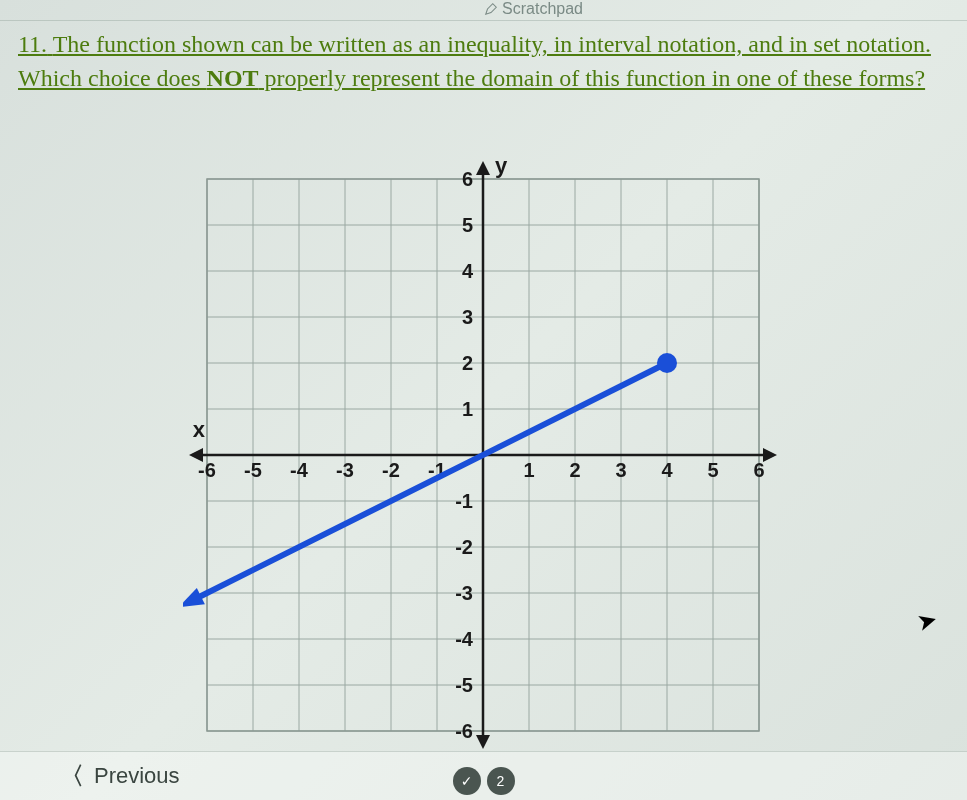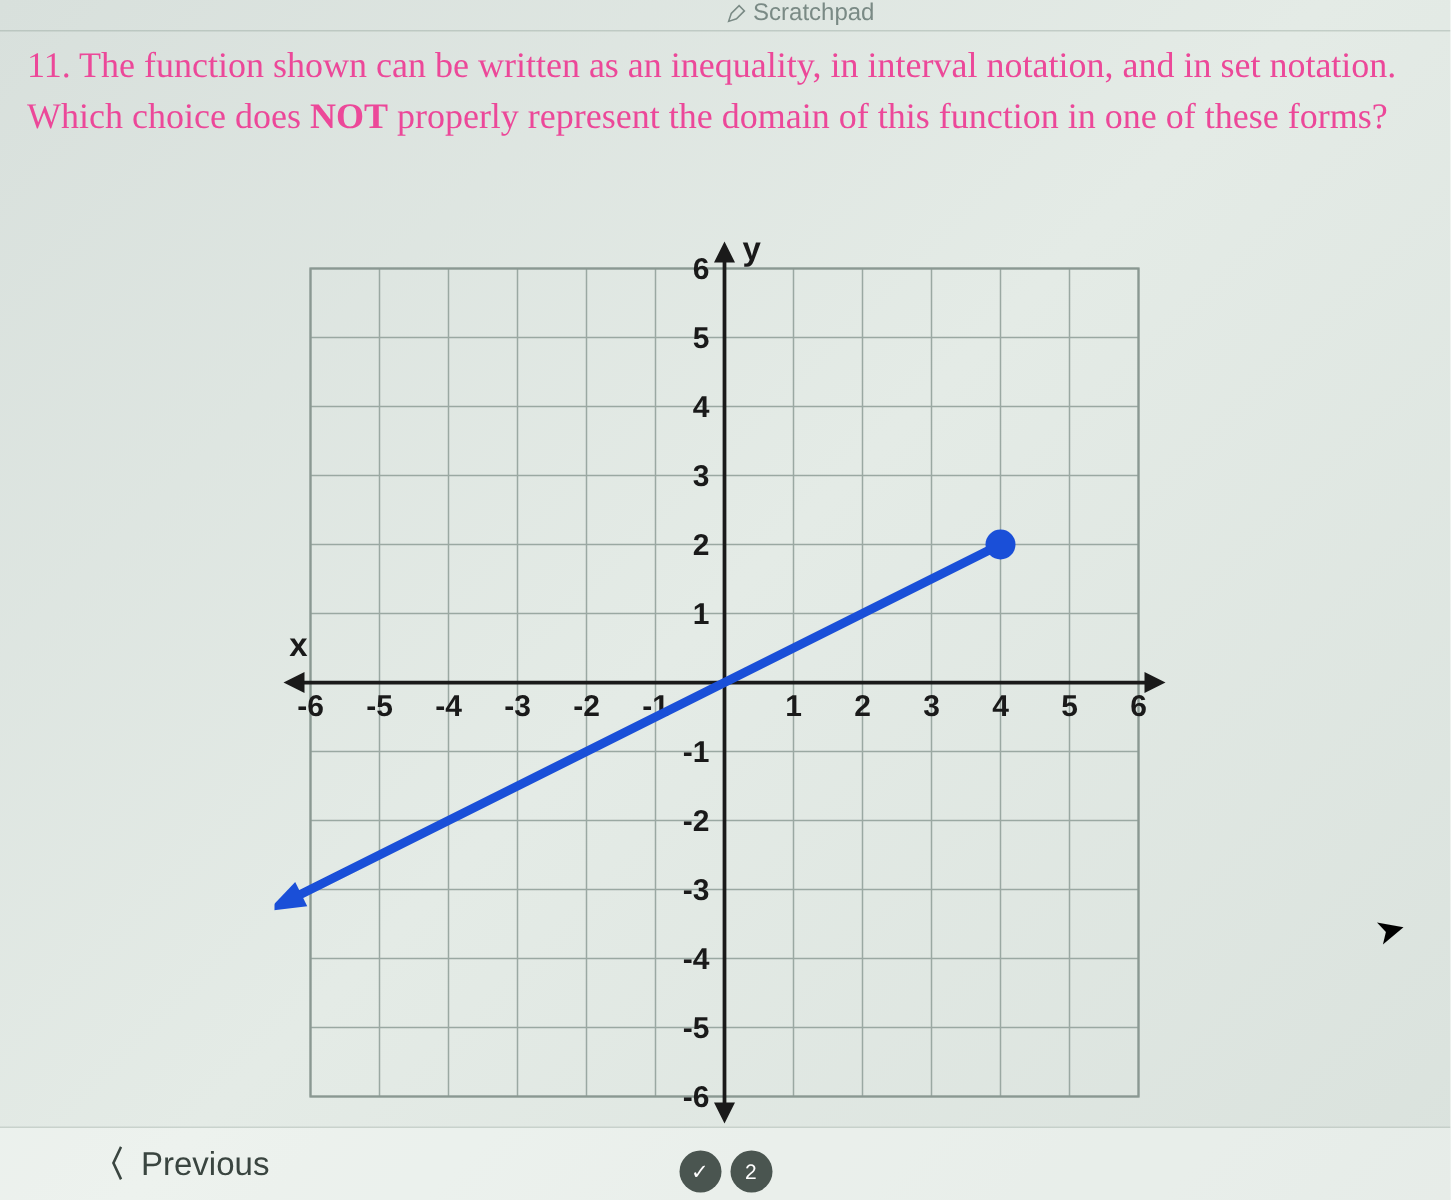--- a/index.html
+++ b/index.html
@@ -43,22 +43,23 @@
     height: 1px;
     background: rgba(120,140,130,0.3);
   }
   .question {
     position: absolute;
     top: 28px;
     left: 18px;
     right: 30px;
     font-size: 24px;
     line-height: 1.4;
-    color: #ec4899;
+    color: #4d7c0f;
     font-weight: 500;
+    text-decoration: underline;
   }
   .question .num {
     display: inline;
   }
   .question .bold {
     font-weight: bold;
   }
   .graph-wrap {
     position: absolute;
     left: 183px;

